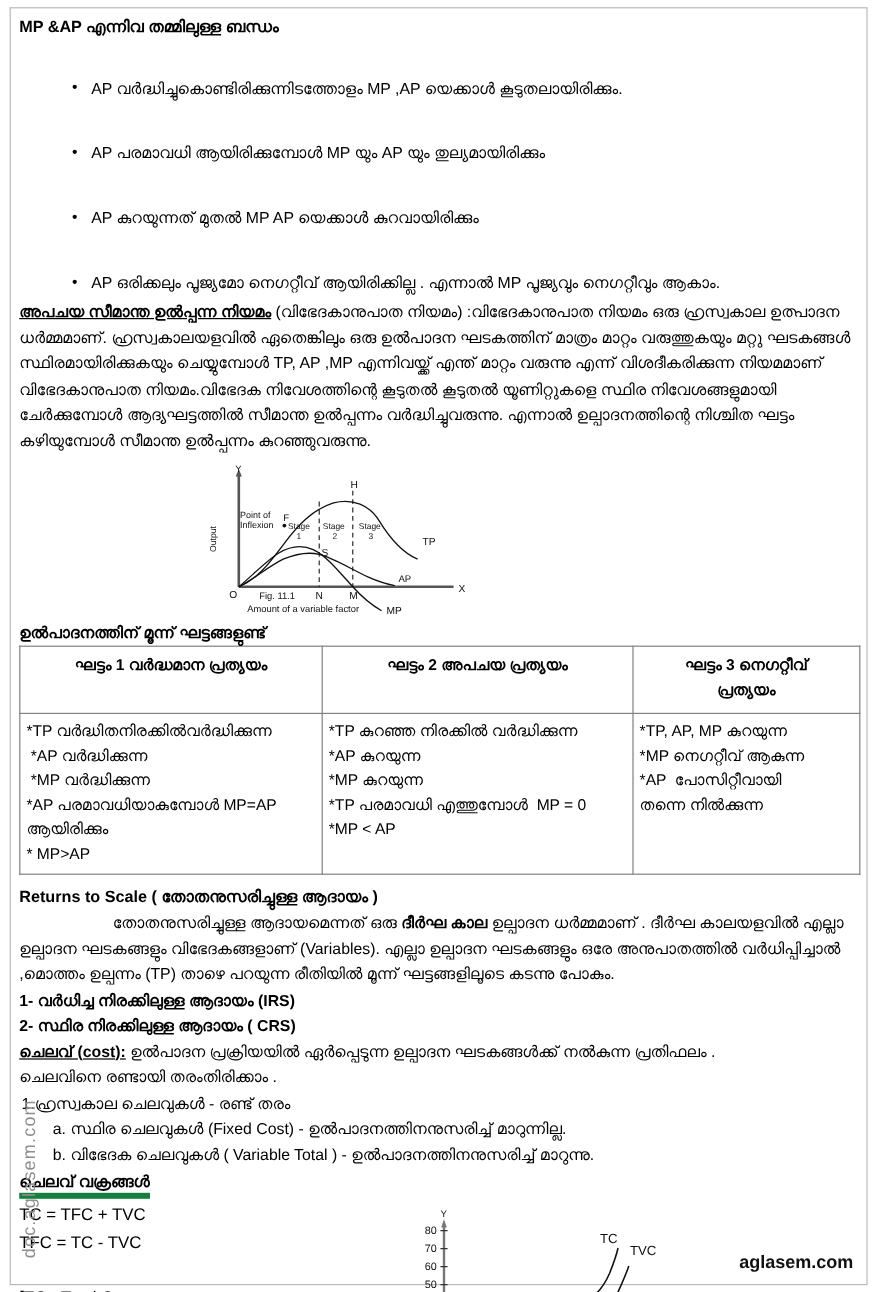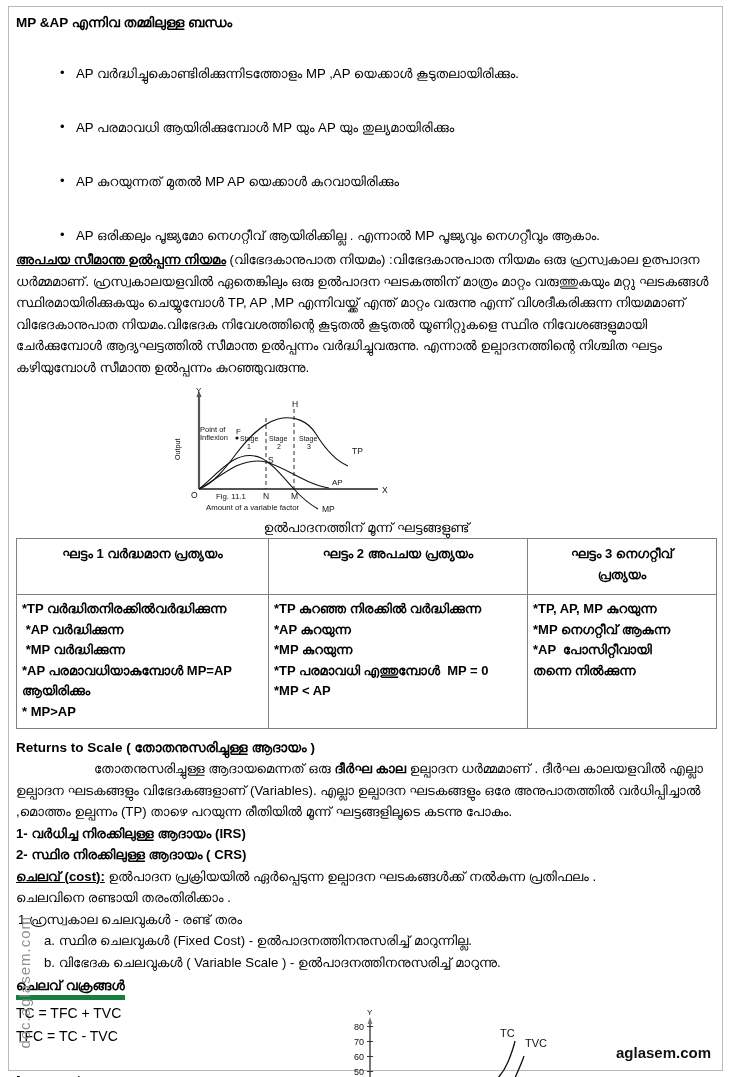--- a/index.html
+++ b/index.html
@@ -82,22 +82,21 @@
   
   .fig1-wrap {
     margin: 10px 0 4px 0;
     display: flex;
     justify-content: flex-start;
     padding-left: 150px;
   }
 
   
   .table-title {
-    text-align: center;
-    font-weight: normal;
+    font-weight: bold;
     font-size: 13.2px;
     margin: 4px 0 2px 0;
   }
   table.stages {
     width: 100%;
     border-collapse: collapse;
     table-layout: fixed;
   }
   table.stages td {
     border: 1px solid #808080;
@@ -107,21 +106,21 @@
     line-height: 20.5px;
     margin-left: 11px;
   }
   table.stages td.head {
     text-align: center;
     font-weight: bold;
     vertical-align: top;
     padding-top: 5px;
     height: 44px;
   }
-  .cellline { white-space: pre-wrap; font-weight: bold; }
+  .cellline { white-space: pre-wrap; }
 
   
   .sec-gap { height: 10px; }
 
   .numlist { font-size: 13.2px; line-height: 21.5px; margin: 0; }
   .numlist .nb { font-weight: bold; }
   .sub-a { padding-left: 28px; font-size: 13.2px; line-height: 21.5px; }
   .sub-1 { padding-left: 2px; font-size: 13.2px; line-height: 21.5px; }
 
   
@@ -272,21 +271,21 @@
     <div class="h-bold">Returns to Scale ( തോതനുസരിച്ചുള്ള ആദായം )</div>
     <p class="para para-indent"><span>തോതനുസരിച്ചുള്ള ആദായമെന്നത് ഒരു </span><b class="inl">ദീർഘ കാല</b><span> ഉല്പാദന ധർമ്മമാണ് . ദീർഘ കാലയളവിൽ എല്ലാ ഉല്പാദന ഘടകങ്ങളും വിഭേദകങ്ങളാണ് (Variables). എല്ലാ ഉല്പാദന ഘടകങ്ങളും ഒരേ അനുപാതത്തിൽ വർധിപ്പിച്ചാൽ ,മൊത്തം ഉല്പന്നം (TP) താഴെ പറയുന്ന രീതിയിൽ മൂന്ന് ഘട്ടങ്ങളിലൂടെ കടന്നു പോകും.</span></p>
 
     <div class="numlist"><b class="nb">1- വർധിച്ച നിരക്കിലുള്ള ആദായം (IRS)</b></div>
     <div class="numlist"><b class="nb">2- സ്ഥിര നിരക്കിലുള്ള ആദായം ( CRS)</b></div>
 
     <p class="para"><b class="inl"><u class="inl">ചെലവ് (cost):</u></b><span> ഉൽപാദന പ്രക്രിയയിൽ ഏർപ്പെടുന്ന ഉല്പാദന ഘടകങ്ങൾക്ക് നൽകുന്ന പ്രതിഫലം .</span></p>
     <div class="para">ചെലവിനെ രണ്ടായി തരംതിരിക്കാം .</div>
     <div class="sub-1">1.ഹ്രസ്വകാല ചെലവുകൾ - രണ്ട് തരം</div>
     <div class="sub-a">a. സ്ഥിര ചെലവുകൾ  (Fixed Cost) - ഉൽപാദനത്തിനനുസരിച്ച് മാറുന്നില്ല.</div>
-    <div class="sub-a">b. വിഭേദക ചെലവുകൾ ( Variable Scale ) - ഉൽപാദനത്തിനനുസരിച്ച് മാറുന്നു.</div>
+    <div class="sub-a">b. വിഭേദക ചെലവുകൾ ( Variable Total ) - ഉൽപാദനത്തിനനുസരിച്ച് മാറുന്നു.</div>
 
     <div style="margin-top:3px;">
       <span class="h-bold-ul">ചെലവ് വക്രങ്ങൾ</span>
     </div>
 
     <div class="bottom-row">
       <div class="formulas">
         <div class="formula">TC = TFC + TVC</div>
         <div class="formula">TFC = TC - TVC</div>
         <div class="formula">&nbsp;</div>

